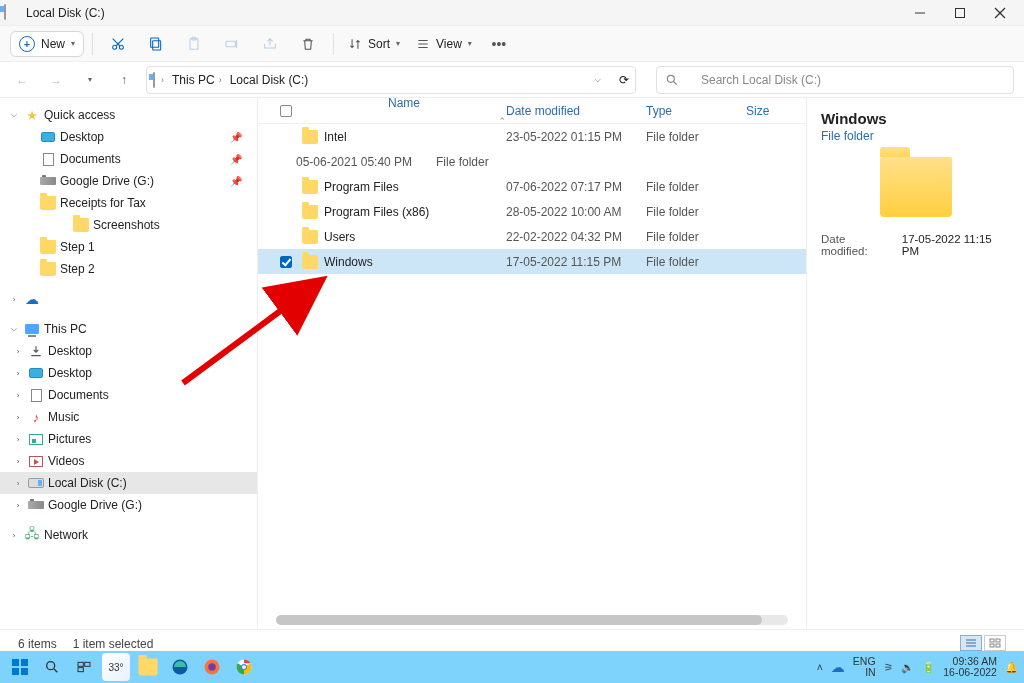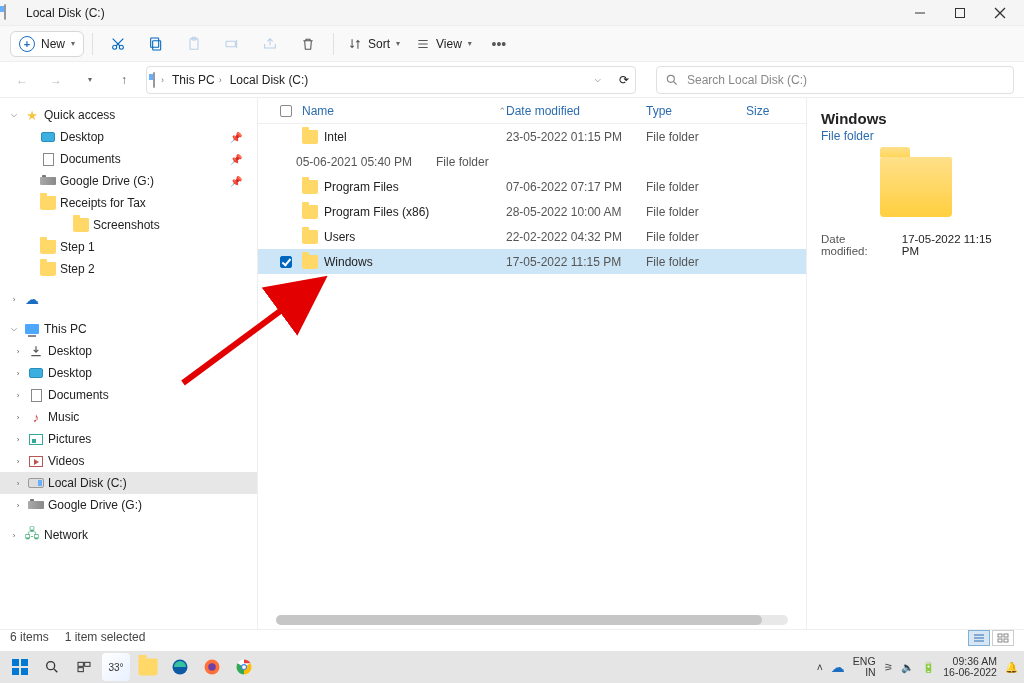--- a/index.html
+++ b/index.html
@@ -19,37 +19,37 @@
   .sep { width: 1px; height: 22px; background: #e0e0e0; margin: 0 4px; }
   .sortbtn, .viewbtn { display: flex; align-items: center; gap: 6px; padding: 4px 6px; }
   .chev { font-size: 8px; color: #666; }
 
   .navbar { height: 36px; display: flex; align-items: center; padding: 0 10px; gap: 10px; border-bottom: 1px solid #eee; }
   .navbtn { width: 24px; height: 24px; display:flex; align-items:center; justify-content:center; color:#555; }
   .navbtn.dim { color:#bbb; }
   .addrbar { flex: 0 0 490px; height: 28px; border: 1px solid #e0e0e0; border-radius: 4px; display: flex; align-items: center; padding: 0 6px; gap: 4px; }
   .addrbar .crumb { display: flex; align-items: center; gap: 4px; padding: 0 2px; }
   .addrbar .crumb .gt { color: #777; font-size: 9px; }
-  .searchbox { flex: 1; height: 28px; border: 1px solid #e0e0e0; border-radius: 4px; display: flex; align-items: center; padding: 0 8px; gap: 8px; color: #888; margin-left: 10px; }
+  .searchbox { flex: 1; height: 28px; border: 1px solid #e0e0e0; border-radius: 4px; display: flex; align-items: center; padding: 0 8px; gap: 22px; color: #888; margin-left: 10px; }
   .searchbox svg { width: 14px; height: 14px; }
 
   .body { display: flex; height: calc(683px - 26px - 36px - 36px - 22px - 32px); }
   .side { width: 258px; border-right: 1px solid #eee; padding: 6px 0; overflow: hidden; background:#fff; }
   .side .item { display: flex; align-items: center; height: 22px; padding: 0 4px 0 8px; gap: 4px; }
   .side .item.sel { background: #e7e7e7; }
   .side .item .exp { width: 12px; color: #666; font-size: 8px; text-align:center; }
   .side .item .ic { width: 16px; height: 16px; display:flex; align-items:center; justify-content:center; }
   .side .item .lbl { flex: 1; white-space: nowrap; overflow: hidden; text-overflow: ellipsis; }
   .side .item .pin { color: #777; font-size: 10px; margin-right: 10px; }
 
   .main { flex: 1; display: flex; }
   .filelist { flex: 1; display: flex; flex-direction: column; position: relative; }
   .colhead { height: 26px; display: flex; align-items: center; border-bottom: 1px solid #eee; color: #2b6cb0; font-size: 12px; padding-left: 18px; }
   .colhead .c-check { width: 20px; display:flex; align-items:center; justify-content:center; }
-  .colhead .c-name { width: 210px; padding-left: 6px; display:flex; align-items:center; gap:6px; }
+  .colhead .c-name { width: 210px; padding-left: 6px; display:flex; align-items:center; gap:6px;flex-direction:column; }
   .colhead .c-date { width: 140px; }
   .colhead .c-type { width: 100px; }
   .colhead .c-size { width: 60px; }
   .row { height: 25px; display: flex; align-items: center; padding-left: 18px; }
   .row.sel { background: #cde6f7; }
   .row .c-check { width: 20px; display:flex; align-items:center; justify-content:center; }
   .row .c-name { width: 210px; padding-left: 6px; display:flex; align-items:center; gap:6px; }
   .row .c-date { width: 140px; color:#555; }
   .row .c-type { width: 100px; color:#555; }
   .row .c-size { width: 60px; color:#555; }
@@ -64,27 +64,27 @@
   .detailpane .dtype { color: #2b6cb0; font-size: 12px; margin-bottom: 14px; }
   .bigfolder { width: 72px; height: 60px; background: linear-gradient(#ffe08a,#ffcf3f); border-radius: 2px 2px 4px 4px; position: relative; margin: 0 auto 16px; }
   .bigfolder:before { content:""; position:absolute; top:-10px; left:0; width:30px; height:10px; background:linear-gradient(#ffe08a,#ffd65a); border-radius:3px 3px 0 0; }
   .dmeta { display: flex; gap: 8px; font-size: 11.5px; }
   .dmeta .k { color:#555; }
   .dmeta .v { color:#222; }
 
   .hscroll { height: 10px; margin: 0 18px 4px; background:#e8e8e8; border-radius:6px; position:relative; }
   .hscroll .thumb { position:absolute; left:0; top:0; height:100%; width:95%; background:#c6c6c6; border-radius:6px; }
 
-  .statusbar { height: 22px; border-top: 1px solid #eee; display: flex; align-items: flex-start; padding: 0 10px; gap: 16px; color:#444; }
+  .statusbar { height: 22px; border-top: 1px solid #eee; display: flex; align-items: flex-end; padding: 0 18px; gap: 16px; color:#444; }
   .statusbar .spacer { flex: 1; }
   .viewtoggle { display:flex; gap:2px; }
   .viewtoggle .vt { width:22px; height:16px; border:1px solid #ccc; display:flex; align-items:center; justify-content:center; }
   .viewtoggle .vt.on { background:#d8e6f3; border-color:#7fb1dd; }
 
-  .taskbar { height: 32px; background: #e5e5e5; display: flex; align-items: center; padding: 0 6px; gap: 4px; }
+  .taskbar { height: 32px; background: #7dd3fc; display: flex; align-items: center; padding: 0 6px; gap: 4px; }
   .taskbar .sq { width: 28px; height: 28px; display:flex; align-items:center; justify-content:center; border-radius:4px; }
   .taskbar .spacer { flex: 1; }
   .tray { display:flex; align-items:center; gap:8px; color:#333; font-size:10.5px; }
   .tray .col { display:flex; flex-direction:column; align-items:flex-end; line-height:11px; }
 
   .arrow { position:absolute; left:180px; top:292px; pointer-events:none; }
   .arrow svg { overflow:visible; }
 
   .disk-ic { width:16px; height:10px; background:#ddd; border:1px solid #999; border-radius:2px; position:relative; }
   .disk-ic:after { content:""; position:absolute; right:1px; top:1px; width:4px; height:6px; background:#66b0ff; }

